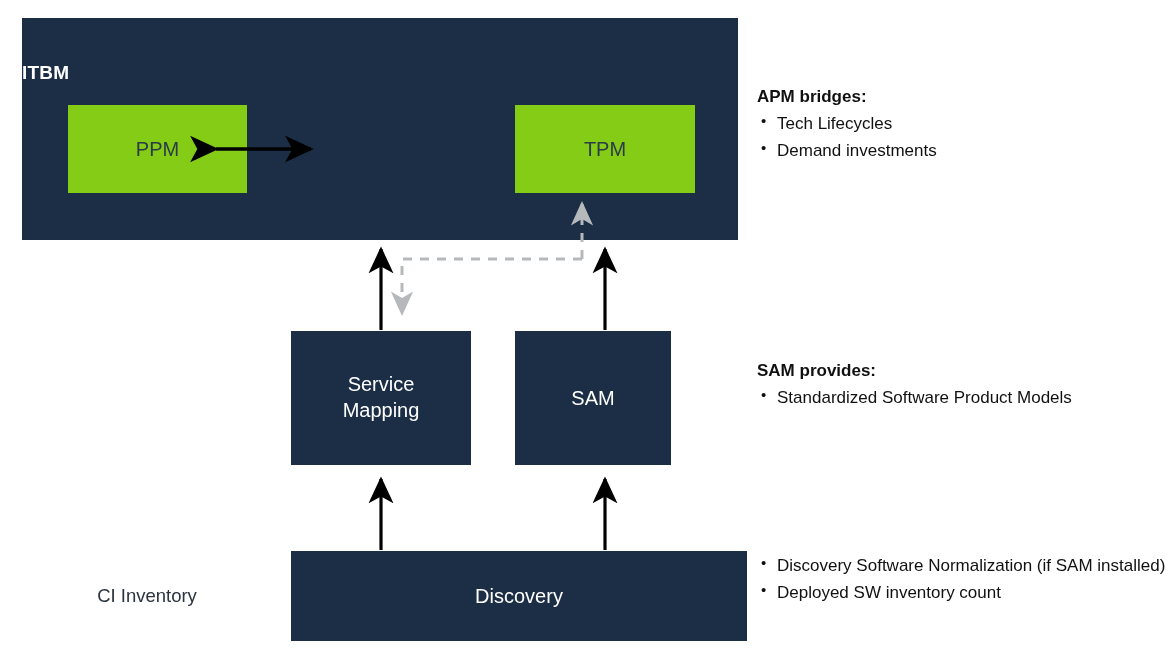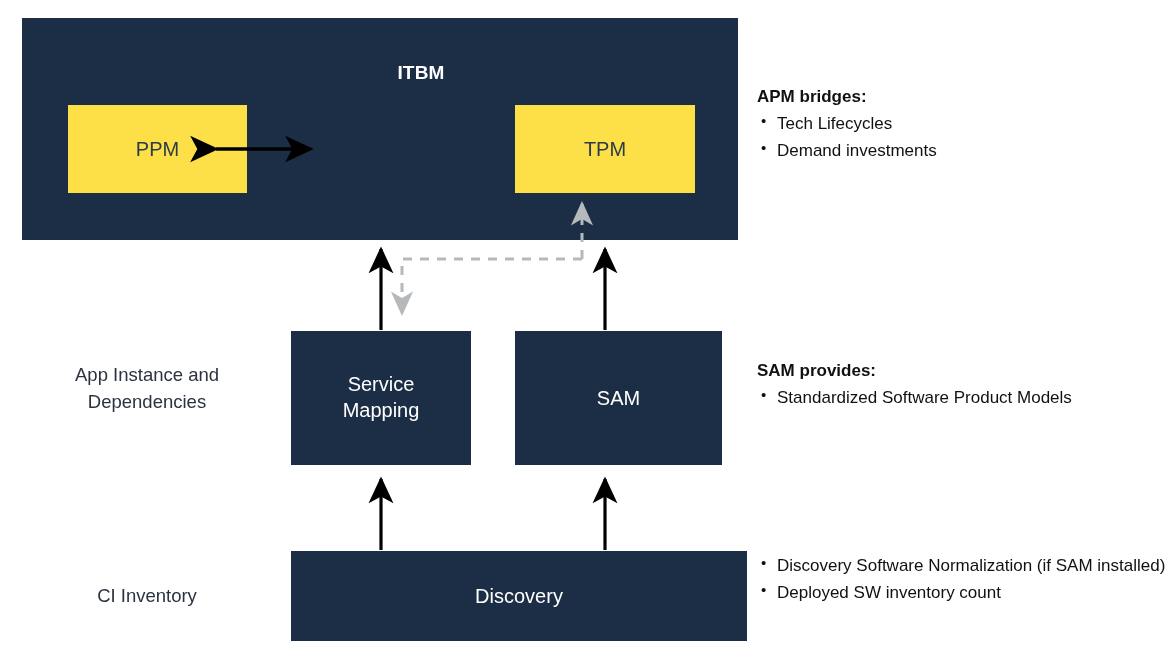--- a/index.html
+++ b/index.html
@@ -26,47 +26,46 @@
     display: flex;
     align-items: center;
     justify-content: center;
     text-align: center;
   }
   .navy {
     background: #1b2e45;
     color: #ffffff;
   }
   .lightblue {
-    background: #fde047;
+    background: #84cc16;
     color: #2b3b4a;
   }
 
   #itbm-panel {
     left: 22px; top: 18px;
     width: 716px; height: 222px;
     display: block;
   }
   #itbm-title {
     position: absolute;
     left: 0; top: 44px;
     width: 716px;
-    text-align: center;
+    text-align: left;
     font-weight: bold;
     font-size: 19px;
     letter-spacing: .2px;
     color: #ffffff;
-    padding-left: 41px;
   }
 
   #ppm-box { left: 68px;  top: 105px; width: 179px; height: 88px; font-size: 20px; }
   #apm-box { left: 291px; top: 105px; width: 180px; height: 88px; font-size: 20px; }
   #tpm-box { left: 515px; top: 105px; width: 180px; height: 88px; font-size: 20px; }
 
   #service-mapping-box { left: 291px; top: 331px; width: 180px; height: 134px; font-size: 20px; line-height: 1.28; }
-  #sam-box             { left: 515px; top: 331px; width: 207px; height: 134px; font-size: 20px; }
+  #sam-box             { left: 515px; top: 331px; width: 156px; height: 134px; font-size: 20px; }
   #discovery-box       { left: 291px; top: 551px; width: 456px; height: 90px;  font-size: 20px; }
 
   
   .row-label {
     position: absolute;
     font-size: 18.5px;
     color: #2b3340;
     text-align: center;
     line-height: 1.45;
   }
@@ -143,24 +142,20 @@
     <span>TPM</span>
   </div>
   <div class="blk navy" id="sam-box">
     <span>SAM</span>
   </div>
 
   <div class="blk navy" id="discovery-box">
     <span>Discovery</span>
   </div>
 
-  <div class="row-label" id="label-app-instance">
-    <span>App Instance and</span><br>
-    <span>Dependencies</span>
-  </div>
   <div class="row-label" id="label-ci-inventory">CI Inventory</div>
 
   <div class="note" id="note-apm">
     <span class="note-head">APM bridges:</span>
     <ul>
       <li><span>Tech Lifecycles</span></li>
       <li><span>Demand investments</span></li>
     </ul>
   </div>
 

